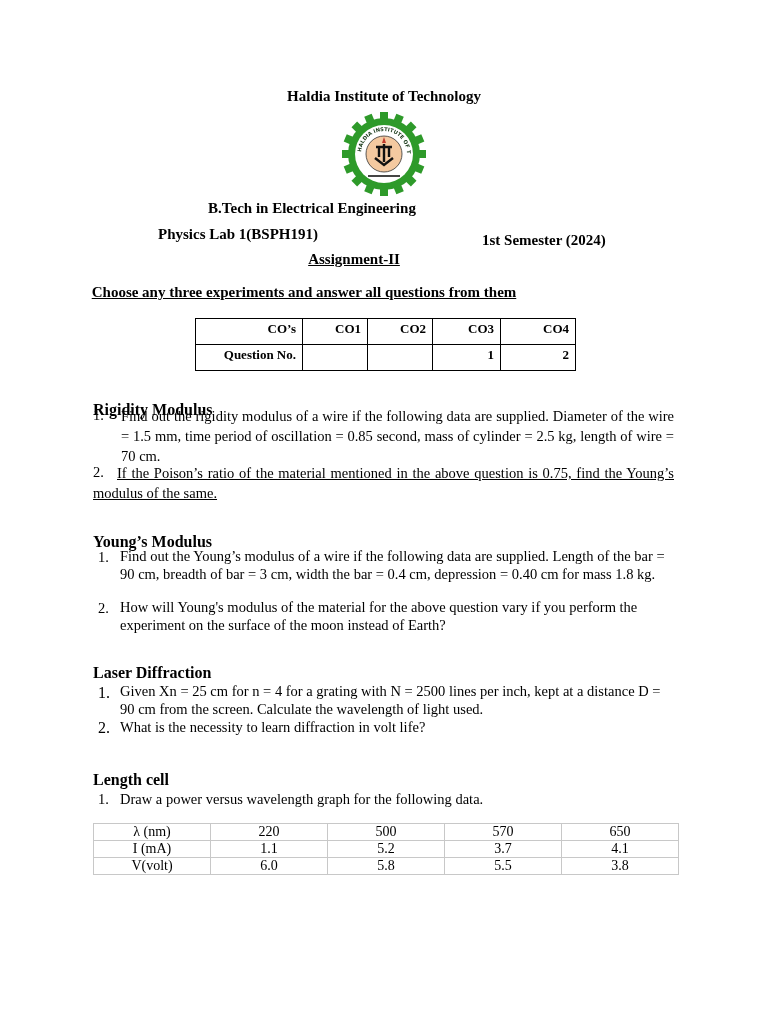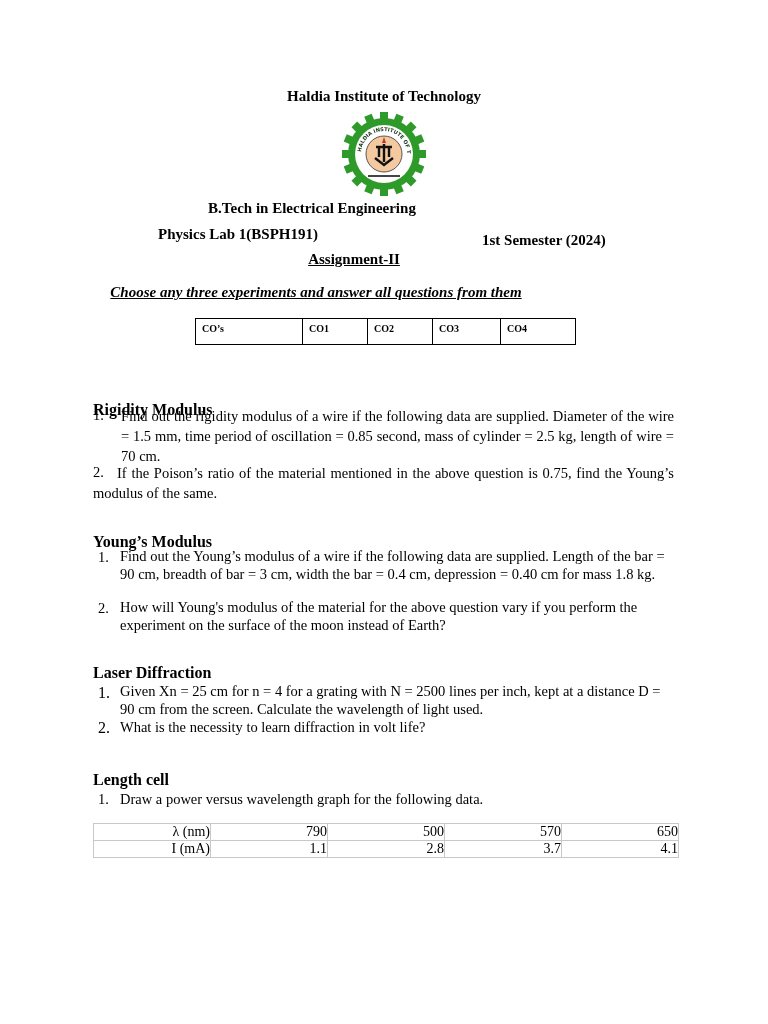--- a/index.html
+++ b/index.html
@@ -10,34 +10,34 @@
   .center { text-align: center; }
   .t15 { font-size: 15px; }
   .u { text-decoration: underline; }
 
   #inst-title { left: 0; width: 768px; top: 88px; }
   #logo { left: 341px; top: 111px; width: 86px; height: 86px; }
   #program { left: 0; width: 624px; top: 200px; }
   #course { left: 158px; top: 226px; }
   #semester { left: 482px; top: 232px; }
   #assign { left: 0; width: 708px; top: 251px; }
-  #instruction { left: 12px; width: 608px; top: 284px; font-style: italic; }
+  #instruction { left: 0; width: 608px; top: 284px; }
 
   table.co { position: absolute; left: 195px; top: 318px; border-collapse: collapse;
-             font-size: 10px; font-weight: bold; }
+             font-size: 13px; font-weight: bold; text-align: right; }
   table.co td { border: 1px solid #000; padding: 0 6px; height: 24px; vertical-align: top; line-height: 18px; padding-top: 1px; }
 
   .section-h { left: 93px; font-size: 16px; font-weight: bold; margin-top: 15px; }
   .q { position: absolute; font-size: 14.5px; line-height: 19px; }
   .qnum { position: absolute; }
   .qtext { position: absolute; }
   .justify { text-align: justify; text-align-last: left; }
 
   table.solar { position: absolute; left: 93px; top: 823px; width: 586px; border-collapse: collapse;
-                font-size: 14px; text-align: right; }
+                font-size: 14px; text-align: center; }
   table.solar td { border: 1px solid #c8c8c8; height: 16px; line-height: 16px; padding: 0; }
 </style>
 </head>
 <body>
 
 <div id="inst-title" class="abs bold center t15">Haldia Institute of Technology</div>
 
 <div id="logo" class="abs">
   <svg width="86" height="86" viewBox="0 0 86 86">
     <g fill="#2e9a2a">
@@ -81,32 +81,39 @@
 
 <table class="co">
   <tbody>
       <tr>
     <td style="width:94px">CO’s</td>
     <td style="width:52px">CO1</td>
     <td style="width:52px">CO2</td>
     <td style="width:55px">CO3</td>
     <td style="width:62px">CO4</td>
   </tr>
+  <tr>
+    <td>Question No.</td>
+    <td></td>
+    <td></td>
+    <td>1</td>
+    <td>2</td>
+  </tr>
 </tbody>
   </table>
 
 <div class="abs section-h" style="top:386px">Rigidity Modulus</div>
 <div class="q" style="top:406px;left:93px;width:581px">
   <span class="qnum" style="left:0">1.</span>
   <div class="qtext justify" style="left:28px;width:553px;line-height:20px">Find out the rigidity modulus of a wire if the following data are supplied. Diameter of the wire = 1.5 mm, time period of oscillation = 0.85 second, mass of cylinder = 2.5 kg, length of wire = 70 cm.</div>
 </div>
 <div class="q" style="top:463px;left:93px;width:581px">
   <span class="qnum" style="left:0">2.</span>
   <div class="qtext" style="left:0;width:581px;text-indent:24px;line-height:20px;padding-left:0">
-    <span style="display:block;text-align:justify;text-align-last:left;margin-left:-0px;padding-left:0;text-indent:24px;">If the Poison’s ratio of the material mentioned in the above question is 0.75, find the Young’s modulus of the same.</span>
+    <span style="display:block;text-align:justify;text-align-last:left;margin-left:-0px;padding-left:0;text-indent:24px;text-decoration:underline;">If the Poison’s ratio of the material mentioned in the above question is 0.75, find the Young’s modulus of the same.</span>
   </div>
 </div>
 
 <div class="abs section-h" style="top:518px">Young’s Modulus</div>
 <div class="q" style="top:548px;left:98px;width:580px">
   <span class="qnum" style="left:0">1.</span>
   <div class="qtext" style="left:22px;width:556px;line-height:17.5px">Find out the Young’s modulus of a wire if the following data are supplied. Length of the bar = 90 cm, breadth of bar = 3 cm, width the bar = 0.4 cm, depression = 0.40 cm for mass 1.8 kg.</div>
 </div>
 <div class="q" style="top:599px;left:98px;width:580px">
   <span class="qnum" style="left:0">2.</span>
@@ -126,26 +133,33 @@
 <div class="abs section-h" style="top:756px">Length cell</div>
 <div class="q" style="top:790px;left:98px;width:580px">
   <span class="qnum" style="left:0">1.</span>
   <div class="qtext" style="left:22px;width:556px">Draw a power versus wavelength graph for the following data.</div>
 </div>
 
 <table class="solar">
   <tbody>
       <tr>
     <td style="width:20%">λ (nm)</td>
-    <td style="width:20%">790</td>
+    <td style="width:20%">220</td>
     <td style="width:20%">500</td>
     <td style="width:20%">570</td>
     <td style="width:20%">650</td>
   </tr>
   <tr>
     <td>I (mA)</td>
     <td>1.1</td>
-    <td>2.8</td>
+    <td>5.2</td>
     <td>3.7</td>
     <td>4.1</td>
+  </tr>
+  <tr>
+    <td>V(volt)</td>
+    <td>6.0</td>
+    <td>5.8</td>
+    <td>5.5</td>
+    <td>3.8</td>
   </tr>
 </tbody>
   </table>
 
 </body></html>

